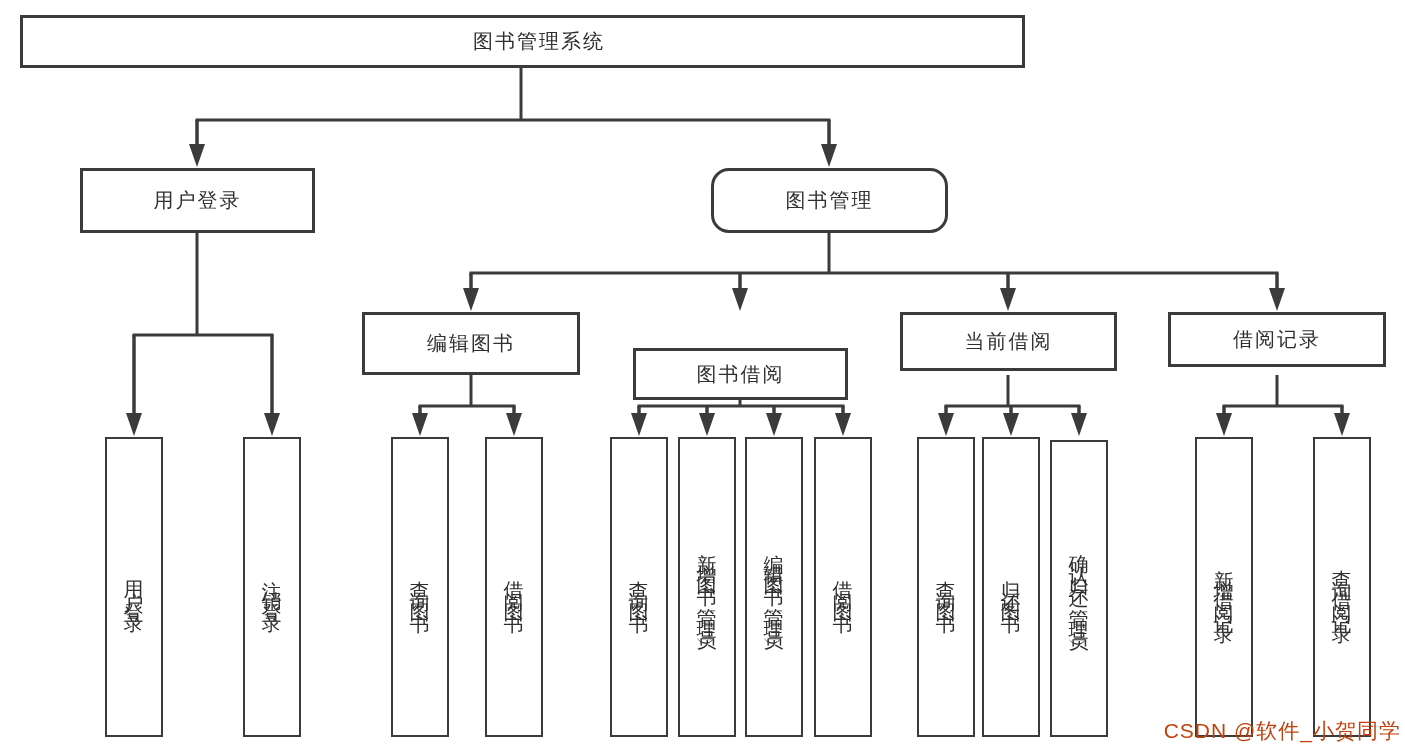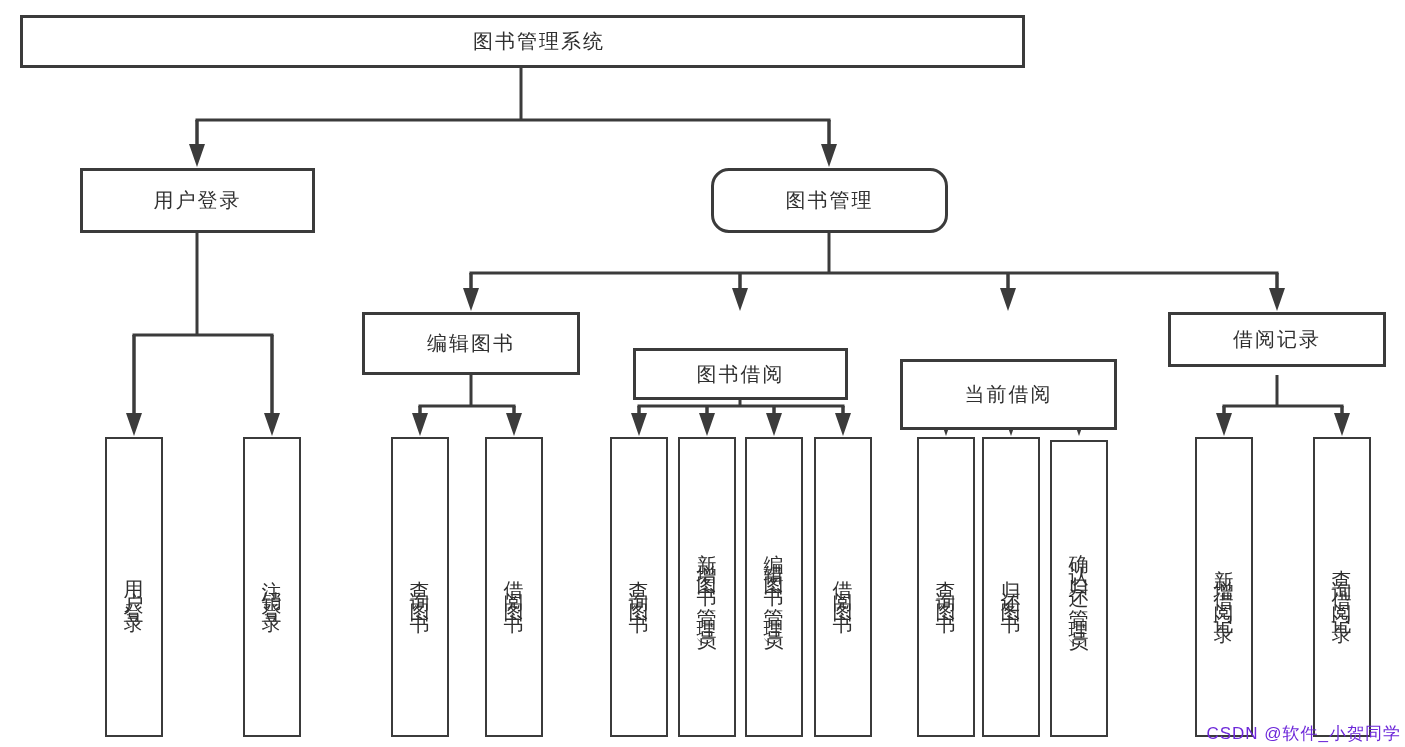--- a/index.html
+++ b/index.html
@@ -29,23 +29,23 @@
     font-size: 20px;
     letter-spacing: 11px;
     line-height: 1;
     font-weight: 500;
     color: #2f2f2f;
     max-height: 290px;
   }
   .watermark {
     position: absolute;
     right: 4px; bottom: 2px;
-    font-size: 17px;
+    font-size: 21px;
     letter-spacing: 1px;
-    color: #6d28d9;
+    color: #c2410c;
     z-index: 3;
     white-space: nowrap;
   }
 </style>
 </head>
 <body>
 
 <div class="stage">
 
   <svg class="connectors" width="1405" height="747" viewBox="0 0 1405 747">
@@ -113,21 +113,21 @@
   <div class="node branch" style="left:711px; top:168px; width:237px; height:65px;border-radius:18px;">
     <span>图书管理</span>
   </div>
 
   <div class="node branch" style="left:362px; top:312px; width:218px; height:63px;">
     <span>编辑图书</span>
   </div>
   <div class="node branch" style="left:633px; top:312px; width:215px; height:52px;margin-top:36px;">
     <span>图书借阅</span>
   </div>
-  <div class="node branch" style="left:900px; top:312px; width:217px; height:71px;margin-top:47px;">
+  <div class="node branch" style="left:900px; top:312px; width:217px; height:59px;">
     <span>当前借阅</span>
   </div>
   <div class="node branch" style="left:1168px; top:312px; width:218px; height:55px;font-family:Liberation Serif, serif;">
     <span>借阅记录</span>
   </div>
 
   <div class="node leaf" style="left:105px; top:437px; width:58px; height:300px;">
     <span class="vtext">用户登录</span>
   </div>
   <div class="node leaf" style="left:243px; top:437px; width:58px; height:300px;">

